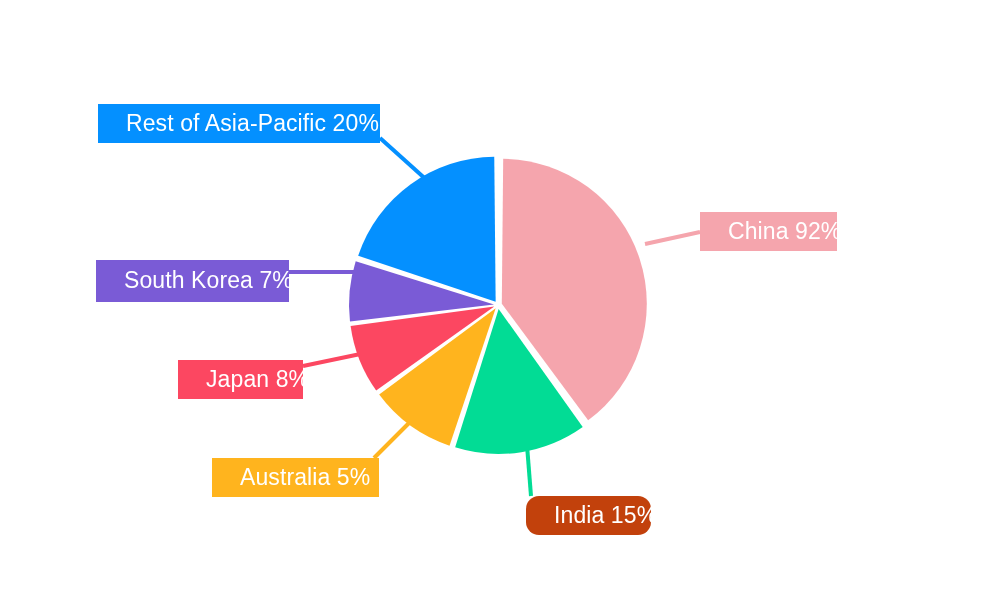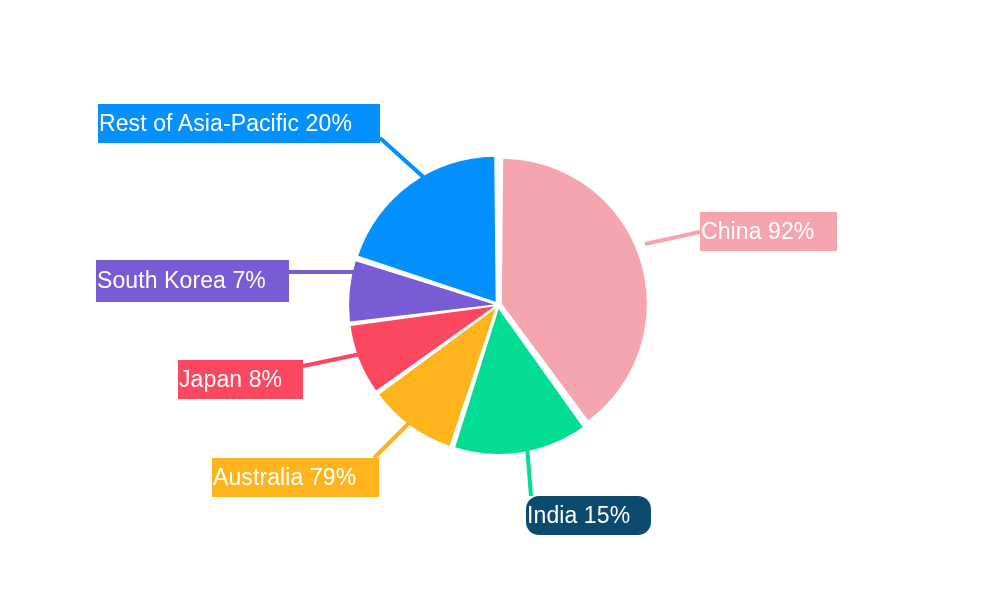--- a/index.html
+++ b/index.html
@@ -25,21 +25,21 @@
     top: 0;
     width: 1000px;
     height: 600px;
     display: block;
   }
   .pie-label {
     position: absolute;
     display: flex;
     align-items: center;
     box-sizing: border-box;
-    padding: 5px 12px 7px 1px;
+    padding: 5px 12px 7px 28px;
     color: #ffffff;
     font-family: "Liberation Sans", sans-serif;
     font-size: 23px;
     line-height: 28px;
     white-space: nowrap;
     letter-spacing: 0.1px;
   }
 </style>
 </head>
 <body>
@@ -62,25 +62,25 @@
         <path d="M 494.280894056447 306.4724982107387 L 376.16070880846394 390.5713795171043 A 145 145 0 0 1 350.6053389353491 326.02588310042864 Z" fill="#FC4761"></path>
         <path d="M 494.01775214158766 304.62356674672594 L 349.9932997035758 321.4151449909191 A 145 145 0 0 1 355.69079672391416 261.14192228751796 Z" fill="#7A5BD6"></path>
         <path d="M 495.6488589908301 301.7639320225002 L 358.1821319192394 255.6347769443419 A 145 145 0 0 1 494.256980288782 156.77061261198813 Z" fill="#0490FF"></path>
       </g>
   </svg>
 
   <div id="labels-layer">
       <div class="pie-label" style="left: 700px; top: 212px; width: 137px; height: 39px; background: rgb(245, 165, 173);">
         <span>China 92%</span>
       </div>
-      <div class="pie-label" style="left: 526px; top: 496px; width: 125px; height: 39px; background: #0c4a6e; border-radius: 13px;">
+      <div class="pie-label" style="left: 526px; top: 496px; width: 125px; height: 39px; background: #c2410c; border-radius: 13px;">
         <span>India 15%</span>
       </div>
       <div class="pie-label" style="left: 212px; top: 458px; width: 167px; height: 39px; background: rgb(255, 180, 30);">
-        <span>Australia 79%</span>
+        <span>Australia 5%</span>
       </div>
       <div class="pie-label" style="left: 178px; top: 360px; width: 125px; height: 39px; background: rgb(252, 71, 97);">
         <span>Japan 8%</span>
       </div>
       <div class="pie-label" style="left: 96px; top: 260px; width: 193px; height: 42px; background: rgb(122, 91, 214);">
         <span>South Korea 7%</span>
       </div>
       <div class="pie-label" style="left: 98px; top: 104px; width: 282px; height: 39px; background: rgb(4, 144, 255);">
         <span>Rest of Asia-Pacific 20%</span>
       </div>

